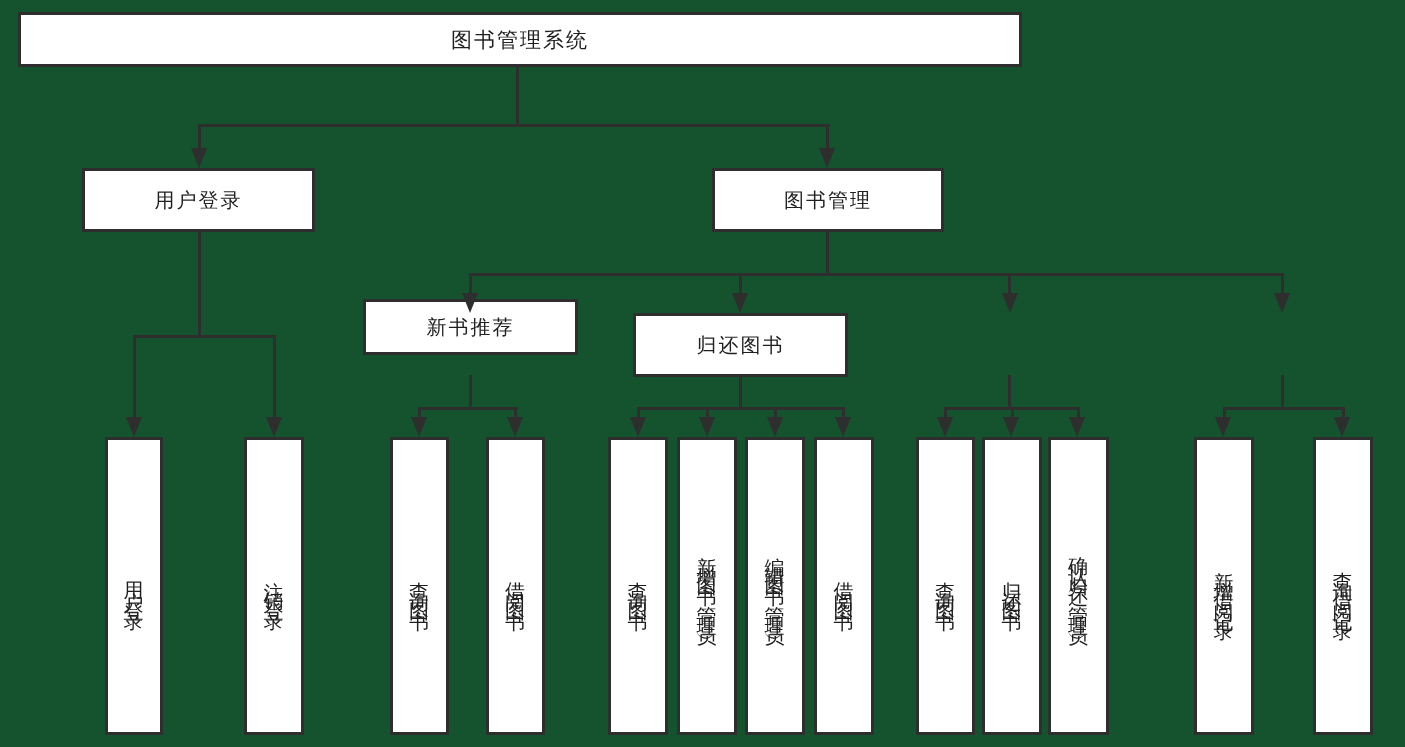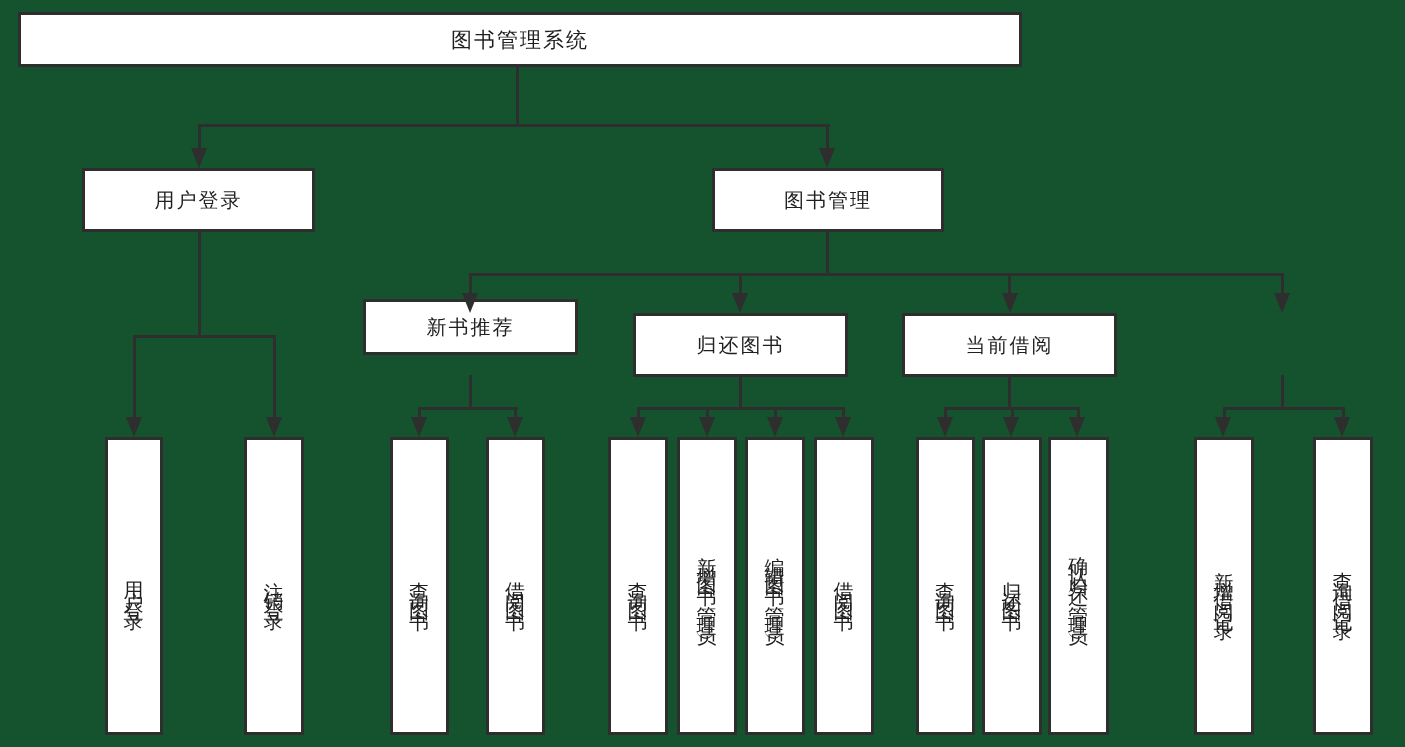--- a/index.html
+++ b/index.html
@@ -50,23 +50,20 @@
   </div>
 
   <div class="box" style="left:363px;top:299px;width:215px;height:56px">
     <span class="hlabel">新书推荐</span>
   </div>
 
   <div class="box" style="left:633px;top:313px;width:215px;height:64px">
     <span class="hlabel">归还图书</span>
   </div>
 
-  <div class="box" style="left:902px;top:313px;width:215px;height:64px">
-    <span class="hlabel">当前借阅</span>
-  </div>
 
 
   <div class="box" style="left:105px;top:437px;width:58px;height:298px">
     <span class="vlabel">用户登录</span>
   </div>
 
   <div class="box" style="left:244px;top:437px;width:60px;height:298px">
     <span class="vlabel">注销登录</span>
   </div>
 

